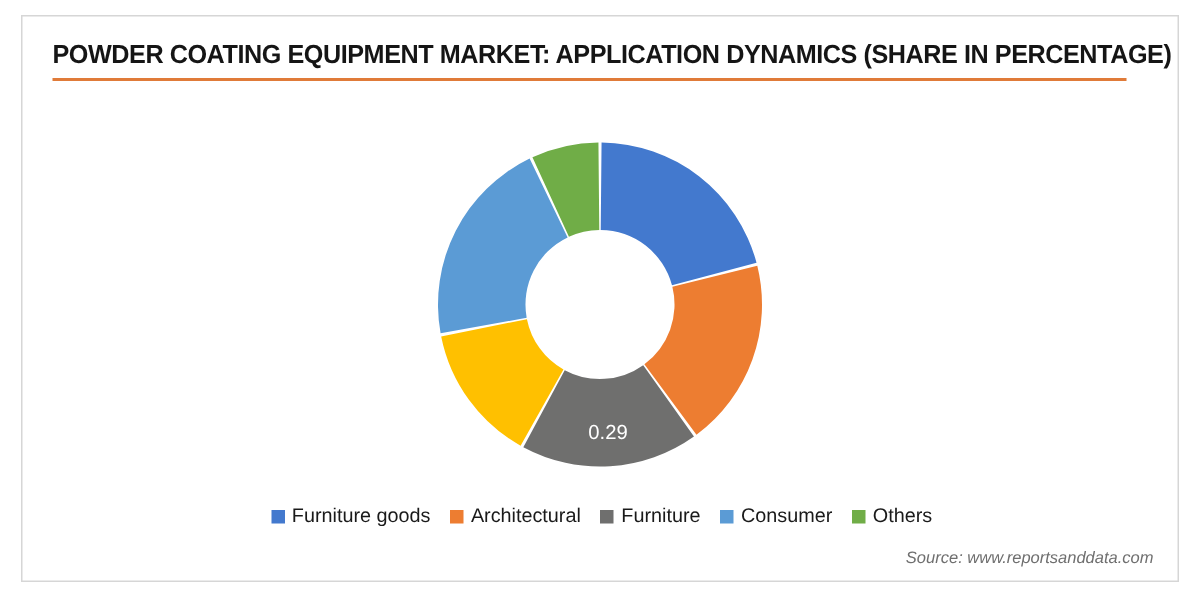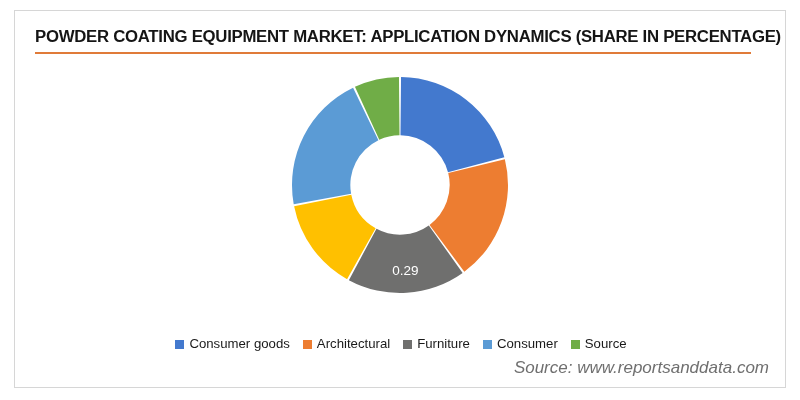--- a/index.html
+++ b/index.html
@@ -49,21 +49,21 @@
   }
   .title-rule {
     margin-top: 5px;
     width: 716px;
     height: 2px;
     background: #e07b39;
   }
   .chart-area {
     position: absolute;
     left: 0;
-    top: 48px;
+    top: 66px;
     width: 770px;
     height: 278px;
   }
   .donut-svg {
     position: absolute;
     left: 272px;
     top: 13px;
   }
   .slice-label {
     font-family: "Liberation Sans", sans-serif;
@@ -96,21 +96,21 @@
     color: #1a1a1a;
     white-space: nowrap;
     line-height: 14px;
   }
   .source {
     position: absolute;
     right: 16px;
     bottom: 9px;
     font-family: "Liberation Sans", sans-serif;
     font-style: italic;
-    font-size: 17px;
+    font-size: 11px;
     color: #6f6f6f;
     white-space: nowrap;
   }
 </style>
 </head>
 <body>
 
 <div class="canvas">
   <div class="card">
 
@@ -131,35 +131,35 @@
           </g>
         <g id="donut-labels">
             <text x="118.32714767686696" y="202.67258763985456" text-anchor="middle" class="slice-label" fill="#ffffff">0.29</text>
           </g>
       </svg>
     </div>
 
     <div class="legend" id="legend">
         <div class="legend-item">
           <span class="legend-swatch" style="background: rgb(67, 121, 206);"></span>
-          <span class="legend-text">Consumer goods</span>
+          <span class="legend-text">Furniture goods</span>
         </div>
         <div class="legend-item">
           <span class="legend-swatch" style="background: rgb(237, 125, 49);"></span>
           <span class="legend-text">Architectural</span>
         </div>
         <div class="legend-item">
           <span class="legend-swatch" style="background: rgb(111, 111, 110);"></span>
           <span class="legend-text">Furniture</span>
         </div>
         <div class="legend-item">
           <span class="legend-swatch" style="background: rgb(91, 155, 213);"></span>
           <span class="legend-text">Consumer</span>
         </div>
         <div class="legend-item">
           <span class="legend-swatch" style="background: rgb(112, 173, 71);"></span>
-          <span class="legend-text">Source</span>
+          <span class="legend-text">Others</span>
         </div>
       </div>
 
     <div class="source">Source: www.reportsanddata.com</div>
   </div>
 </div>
 
 </body></html>

